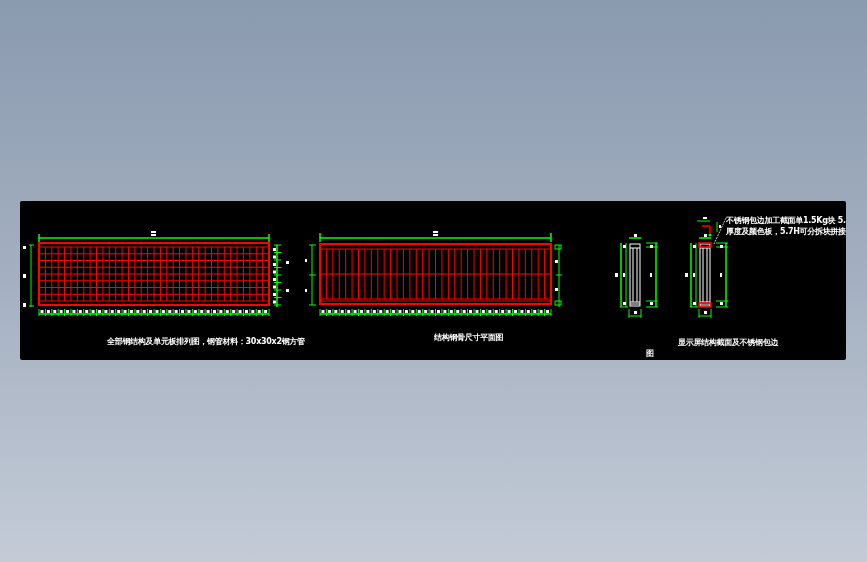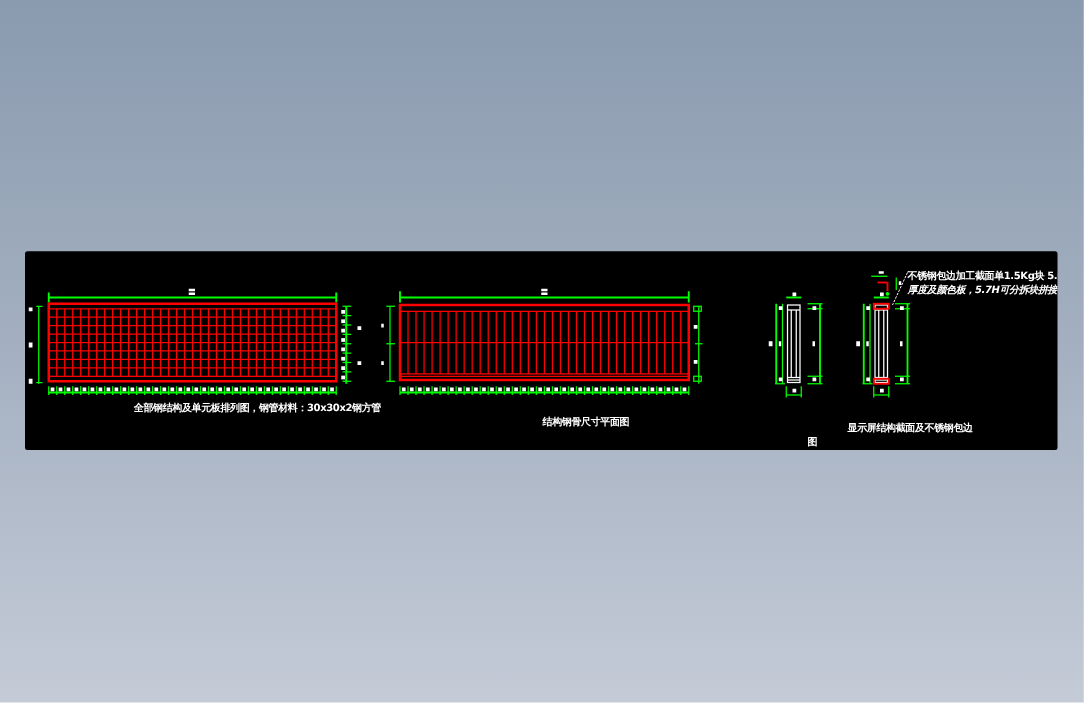--- a/index.html
+++ b/index.html
@@ -363,19 +363,19 @@
       <line x1="677" y1="20" x2="690" y2="20" stroke="#00ff00" stroke-width="1"></line>
       <rect x="683" y="16" width="4" height="2" fill="#ffffff"></rect>
       <line x1="682" y1="25" x2="690" y2="25" stroke="#ff0000" stroke-width="1.5"></line>
       <line x1="690" y1="25" x2="690" y2="32" stroke="#ff0000" stroke-width="1.5"></line>
       <circle cx="690" cy="34" r="1.5" fill="#00ff00"></circle>
       <line x1="697" y1="21" x2="697" y2="31" stroke="#00ff00" stroke-width="1"></line>
       <rect x="699" y="24" width="2" height="3" fill="#ffffff"></rect>
       <line x1="706" y1="17" x2="694" y2="43" stroke="#ffffff" stroke-width="0.8" stroke-dasharray="2,1"></line>
     </svg>
 
-  <div class="label" style="left:87px;top:121px;">全部钢结构及单元板排列图，钢管材料：30x30x2钢方管</div>
-  <div class="label" style="left:414px;top:132px;">结构钢骨尺寸平面图</div>
+  <div class="label" style="left:87px;top:136px;">全部钢结构及单元板排列图，钢管材料：30x30x2钢方管</div>
+  <div class="label" style="left:414px;top:132px;font-family:Liberation Mono, monospace;">结构钢骨尺寸平面图</div>
   <div class="label" style="left:658px;top:137px;">显示屏结构截面及不锈钢包边</div>
   <div class="label" style="left:626px;top:148px;">图</div>
   <div class="label" style="left:706px;top:15px;">不锈钢包边加工截面单1.5Kg块 5.07Kg/m</div>
-  <div class="label" style="left:706px;top:26px;font-style:italic;">厚度及颜色板，5.7H可分拆块拼接</div>
+  <div class="label" style="left:706px;top:26px;">厚度及颜色板，5.7H可分拆块拼接</div>
 </div>
 
 </body></html>

